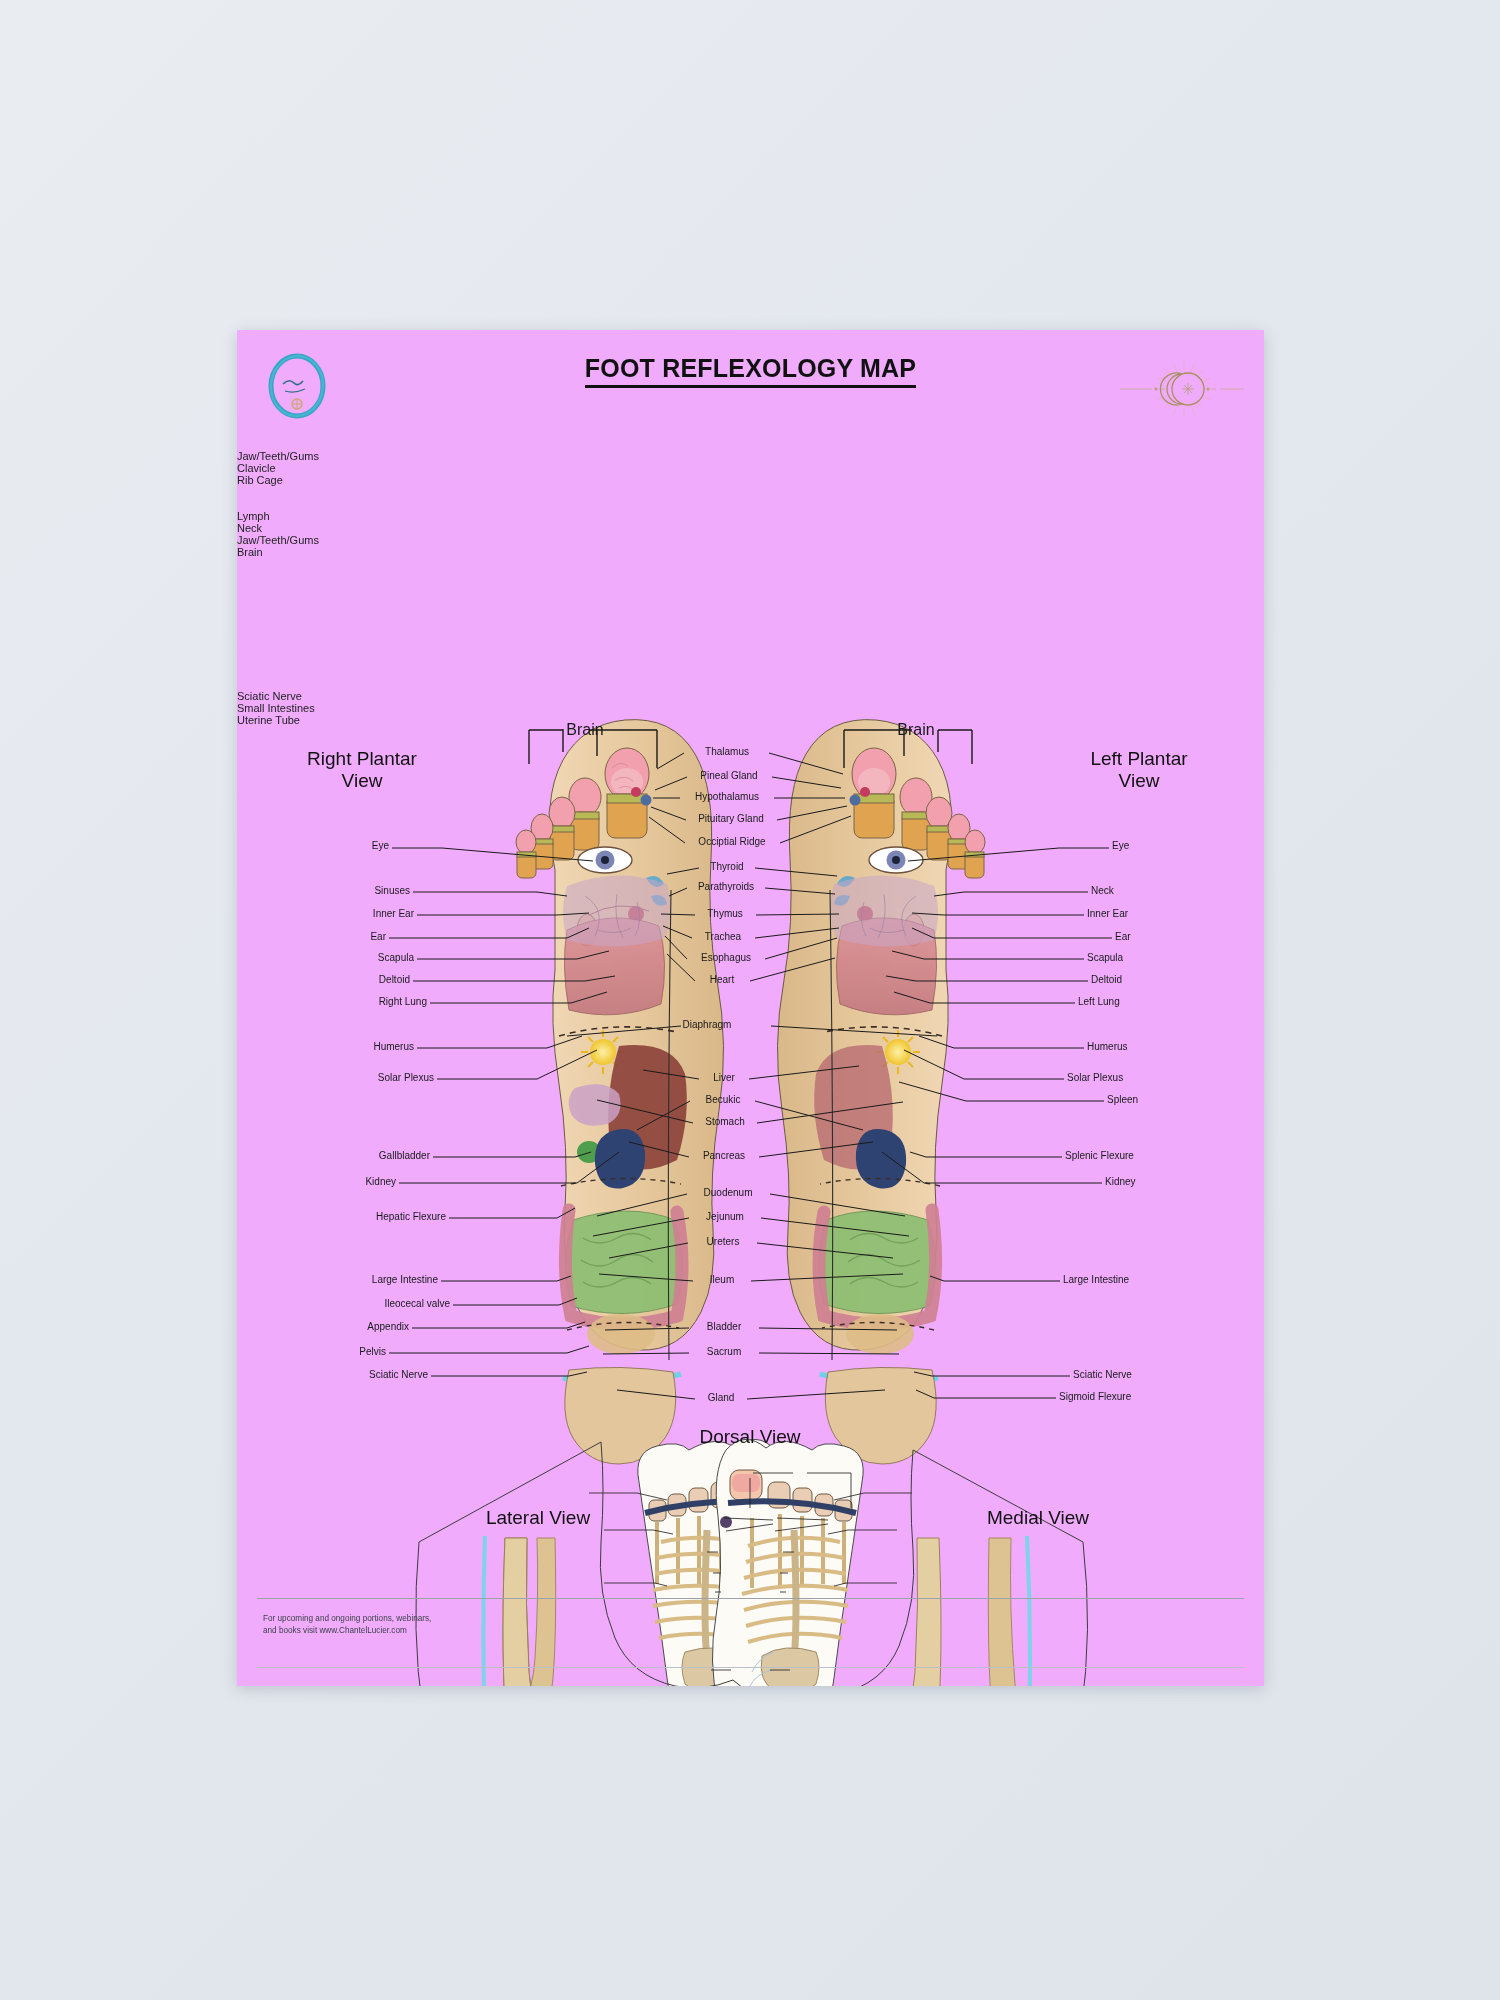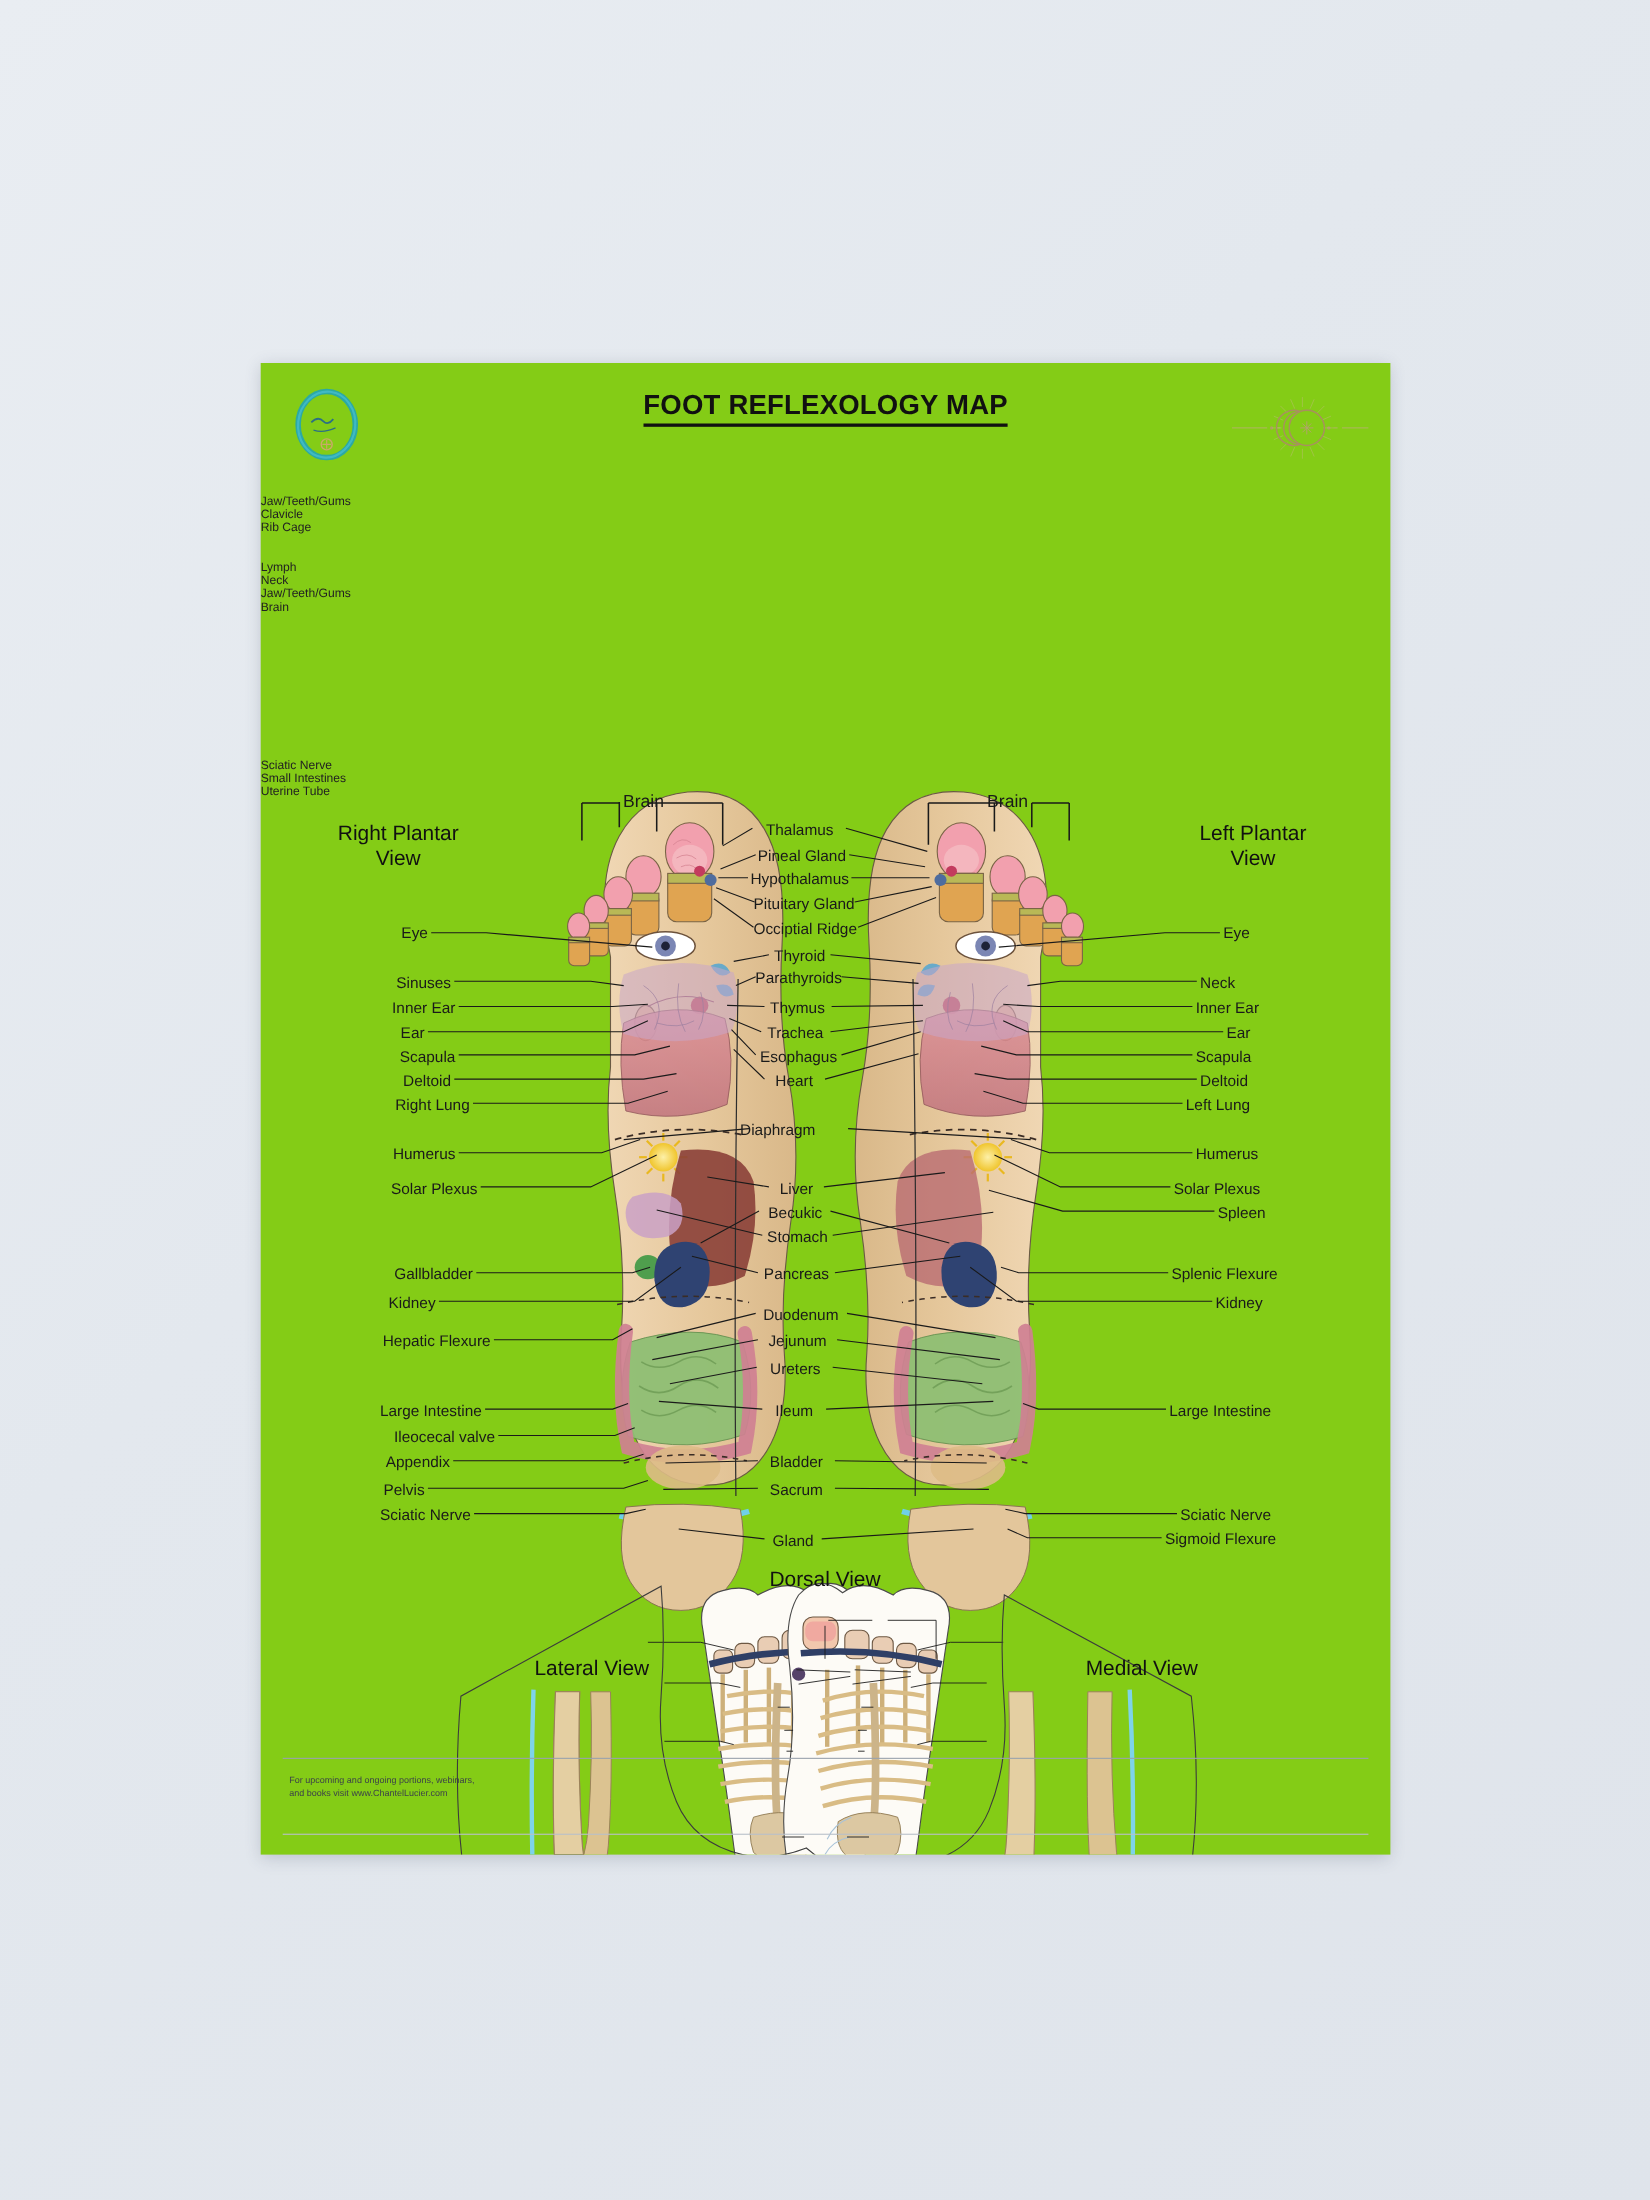--- a/index.html
+++ b/index.html
@@ -4,34 +4,34 @@
 <style>
   html,body{margin:0;padding:0;}
   body{
     width:1500px;height:2000px;
     background:linear-gradient(135deg,#e9edf2 0%,#e3e8ee 40%,#dfe4eb 100%);
     font-family:"Liberation Sans",sans-serif;
     overflow:hidden;
   }
   #poster{
     position:absolute;left:237px;top:330px;width:1027px;height:1356px;
-    background:#84cc16;
+    background:#f0abfc;
     box-shadow:0 3px 14px rgba(60,70,90,.22);
   }
   
   #title{
     position:absolute;left:0;top:24px;width:100%;
     text-align:center;font-size:25px;font-weight:bold;color:#111;
     letter-spacing:.2px;
   }
   #title span{border-bottom:3px solid #111;padding-bottom:3px;}
   #brand-logo{position:absolute;left:24px;top:22px;width:72px;height:72px;}
   #sun-moon{position:absolute;right:18px;top:26px;width:128px;height:66px;}
   
-  .lbl{position:absolute;font-size:14px;color:#1a1a1a;white-space:nowrap;line-height:1.05;}
+  .lbl{position:absolute;font-size:10px;color:#1a1a1a;white-space:nowrap;line-height:1.05;}
   .lbl.r{transform:translateX(-100%);}
   .lbl.c{transform:translateX(-50%);}
   .view-title{position:absolute;font-size:19px;color:#111;white-space:nowrap;text-align:center;line-height:1.15;}
   .small{font-size:11px;color:#222;}
   .small.r{transform:translateX(-100%);}
   .small.c{transform:translateX(-50%);}
   
   .svg-layer{position:absolute;left:0;top:0;width:100%;height:100%;pointer-events:none;}
   
   #footer-rule{position:absolute;left:20px;top:1268px;width:987px;height:1px;background:#9aa2ad;}

